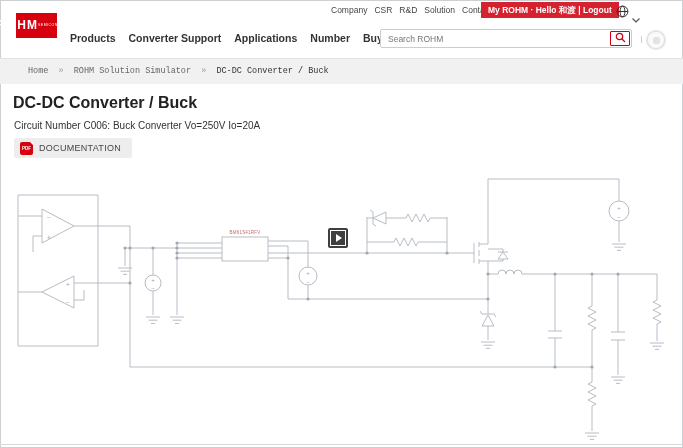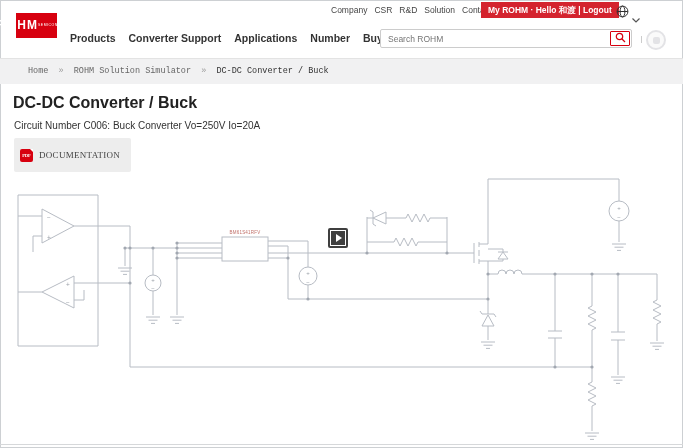--- a/index.html
+++ b/index.html
@@ -35,23 +35,23 @@
   
   .crumbbar{position:absolute;left:0;top:58px;width:683px;height:26px;background:#f1f1f2;
         border-top:1px solid #e3e3e3;box-sizing:border-box;}
   .crumbbar .inner{padding-left:28px;line-height:25px;font-size:8.5px;color:#666;font-family:Liberation Mono, monospace;}
   .crumbbar .sep{margin:0 5px;color:#999;}
   .crumbbar .cur{color:#333;}
   .crumbbar .lnk{cursor:pointer;}
   
   .title{position:absolute;left:13px;top:94px;font-size:16px;font-weight:bold;color:#222;}
   .subtitle{position:absolute;left:14px;top:120px;font-size:10px;color:#333;}
-  .docbtn{position:absolute;left:14px;top:138px;height:34px;background:#ededed;border-radius:2px;
+  .docbtn{position:absolute;left:14px;top:138px;height:20px;background:#ededed;border-radius:2px;
         display:flex;align-items:center;gap:6px;padding:0 11px 0 6px;cursor:pointer;border:none;
-        font-family:Liberation Serif, serif;}
+        font-family:Liberation Sans, sans-serif;}
   .pdf{width:13px;height:13px;background:#d7000f;border-radius:2px;color:#fff;font-size:4.5px;
         font-weight:bold;display:flex;align-items:center;justify-content:center;position:relative;}
   .pdf i{position:absolute;right:0;top:0;width:0;height:0;border-top:3px solid #fff;border-left:3px solid transparent;}
   .doclabel{font-size:9px;color:#444;letter-spacing:.3px;}
   
   .schem{position:absolute;left:0;top:160px;}
   .play-btn{position:absolute;left:328px;top:228px;width:20px;height:20px;background:#3f3f3f;
         display:flex;align-items:center;justify-content:center;border-radius:2px;cursor:pointer;z-index:5;}
   .play-btn .inner{width:14px;height:14px;border:1px solid #fff;display:flex;align-items:center;justify-content:center;}
   .play-btn .tri{width:0;height:0;border-left:6px solid #fff;border-top:4px solid transparent;

